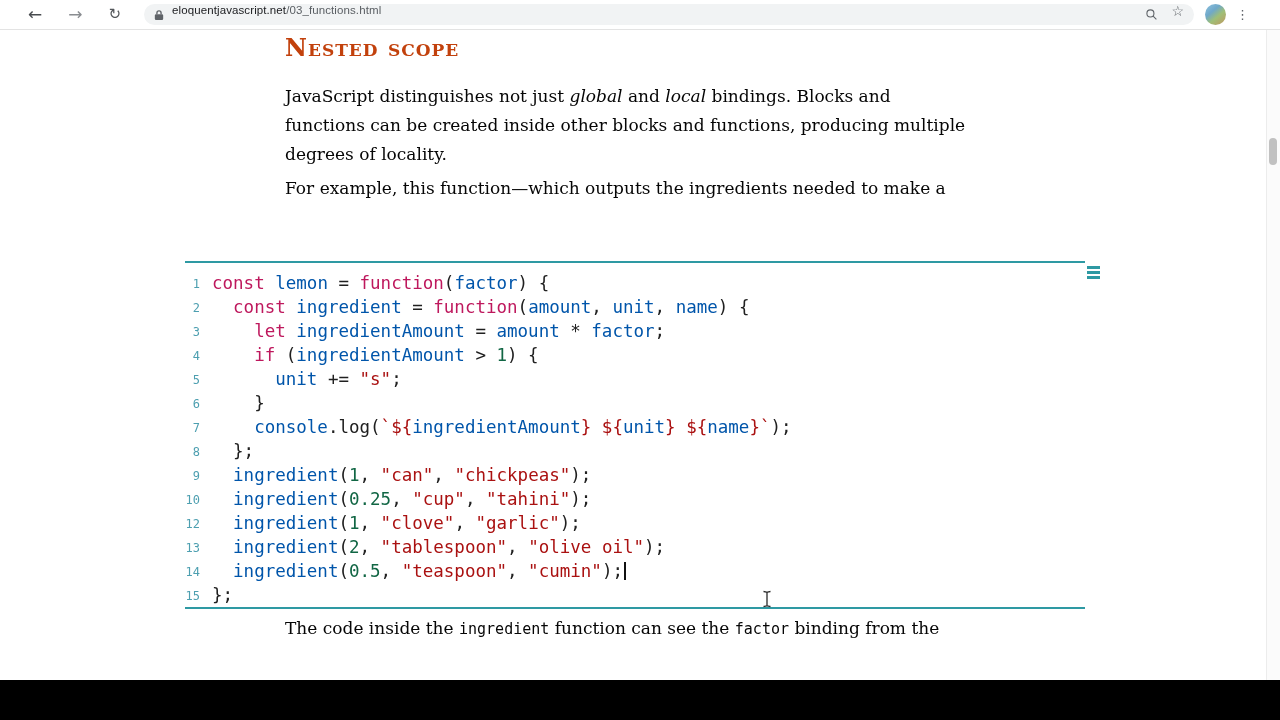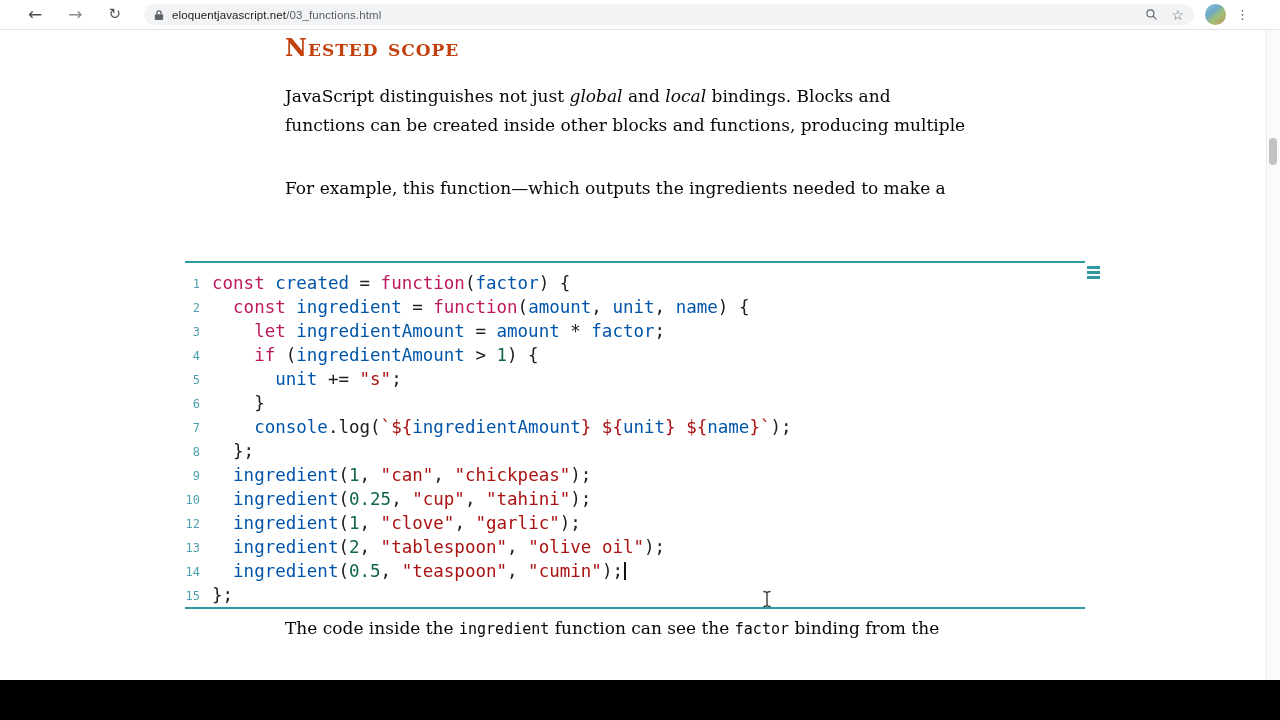--- a/index.html
+++ b/index.html
@@ -8,21 +8,21 @@
 
   
   .toolbar{position:absolute;left:0;top:0;width:1280px;height:30px;background:#fff;
            border-bottom:1px solid #e3e3e3;display:flex;align-items:center;box-sizing:border-box;
            font-family:"Liberation Sans",sans-serif;}
   .nav{display:flex;align-items:center;gap:26px;margin-left:28px;}
   .navbtn{font-family:"DejaVu Sans",sans-serif;font-size:17px;color:#494c50;line-height:1;cursor:default;}
   .navbtn.fwd{color:#8a8d91;}
   .navbtn.reload{font-size:15px;color:#54575b;}
   .omnibox{margin-left:23px;width:1050px;height:21px;background:#f1f3f4;border-radius:11px;
-           display:flex;align-items:center;padding:0 10px;box-sizing:border-box;}
+           display:flex;padding:0 10px;box-sizing:border-box;}
   .lock{display:flex;align-items:center;margin-right:8px;}
   .url{font-size:11.5px;letter-spacing:.1px;white-space:nowrap;}
   .url-domain{color:#202124;}
   .url-path{color:#5a5e63;}
   .obx-spacer{flex:1;}
   .obx-icon{display:flex;align-items:center;margin-left:14px;}
   .star{font-family:"DejaVu Sans",sans-serif;font-size:14px;color:#5f6368;margin-left:14px;line-height:1;}
   .avatar{width:21px;height:21px;border-radius:50%;margin-left:11px;flex-shrink:0;
           background:linear-gradient(140deg,#8fc3e0 0%,#6fa8c9 35%,#9fbf77 60%,#c2975f 100%);}
   .kebab{font-family:"DejaVu Sans",sans-serif;font-size:13px;color:#5f6368;margin-left:10px;line-height:1;}
@@ -97,35 +97,36 @@
   </div>
 
   <div class="scroll-track"></div>
   <div class="scroll-thumb"></div>
 
   <div class="heading">Nested scope</div>
 
   <div class="para para1">
       <div><span>JavaScript distinguishes not just </span><span class="it">global</span><span> and </span><span class="it">local</span><span> bindings. Blocks and</span></div>
       <div><span>functions can be created inside other blocks and functions, producing multiple</span></div>
+      <div><span>degrees of locality.</span></div>
     </div>
   <div class="para para2">
       <div><span>For example, this function—which outputs the ingredients needed to make a</span></div>
     </div>
 
   <div class="codeblock">
     <div class="burger">
         <div></div>
         <div></div>
         <div></div>
       </div>
     <div>
         <div class="code-line">
           <span class="ln">1</span>
-          <span class="ct"><span class="c-kw">const</span><span class="c-pl"> </span><span class="c-vr">created</span><span class="c-pl"> = </span><span class="c-kw">function</span><span class="c-pl">(</span><span class="c-vr">factor</span><span class="c-pl">) {</span></span>
+          <span class="ct"><span class="c-kw">const</span><span class="c-pl"> </span><span class="c-vr">lemon</span><span class="c-pl"> = </span><span class="c-kw">function</span><span class="c-pl">(</span><span class="c-vr">factor</span><span class="c-pl">) {</span></span>
         </div>
         <div class="code-line">
           <span class="ln">2</span>
           <span class="ct"><span class="c-pl">  </span><span class="c-kw">const</span><span class="c-pl"> </span><span class="c-vr">ingredient</span><span class="c-pl"> = </span><span class="c-kw">function</span><span class="c-pl">(</span><span class="c-vr">amount</span><span class="c-pl">, </span><span class="c-vr">unit</span><span class="c-pl">, </span><span class="c-vr">name</span><span class="c-pl">) {</span></span>
         </div>
         <div class="code-line">
           <span class="ln">3</span>
           <span class="ct"><span class="c-pl">    </span><span class="c-kw">let</span><span class="c-pl"> </span><span class="c-vr">ingredientAmount</span><span class="c-pl"> = </span><span class="c-vr">amount</span><span class="c-pl"> * </span><span class="c-vr">factor</span><span class="c-pl">;</span></span>
         </div>
         <div class="code-line">

